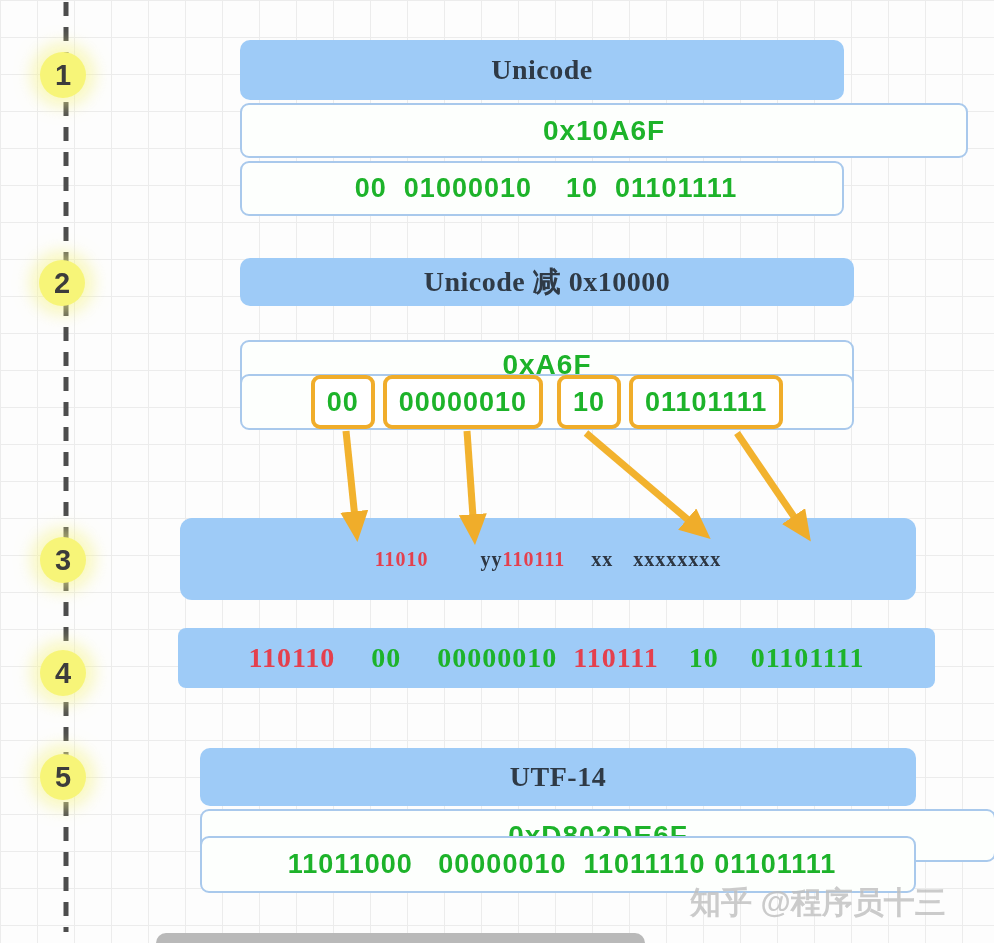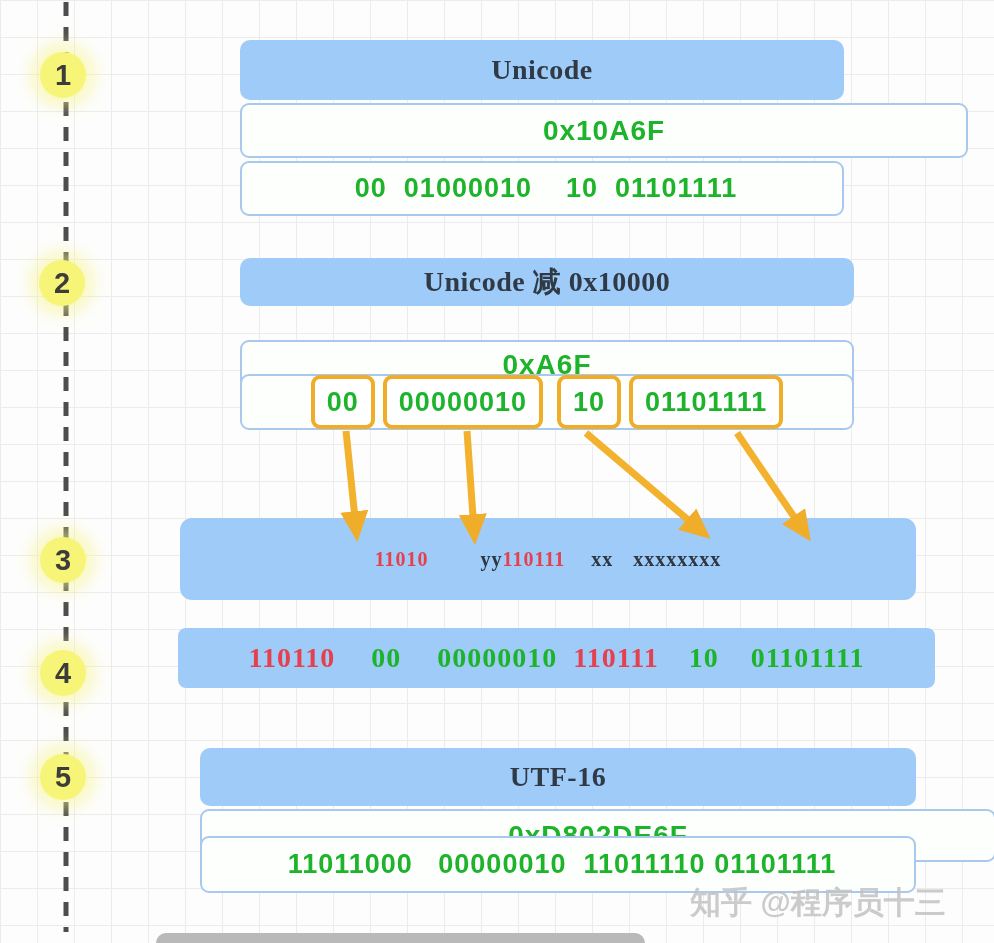--- a/index.html
+++ b/index.html
@@ -100,19 +100,19 @@
 
 <div class="abs bluebox" style="left:178px;top:628px;width:757px;height:60px;border-radius:8px">
   <span class="tok4 red" style="margin-right:36px">110110</span>
   <span class="tok4 green" style="margin-right:36px">00</span>
   <span class="tok4 green" style="margin-right:16px">00000010</span>
   <span class="tok4 red" style="margin-right:30px">110111</span>
   <span class="tok4 green" style="margin-right:32px">10</span>
   <span class="tok4 green">01101111</span>
 </div>
 
-<div class="abs bluebox hdr" style="left:200px;top:748px;width:716px;height:58px">UTF-16</div>
+<div class="abs bluebox hdr" style="left:200px;top:748px;width:716px;height:58px">UTF-14</div>
 <div class="abs whiterow hex green" style="left:200px;top:809px;width:796px;height:53px">0xD802DE6F</div>
 <div class="abs whiterow bin green" style="left:200px;top:836px;width:716px;height:57px">11011000   00000010  11011110 01101111</div>
 
 <div class="graybar"></div>
 
 <div class="watermark">知乎 @程序员十三</div>
 
 </body></html>

